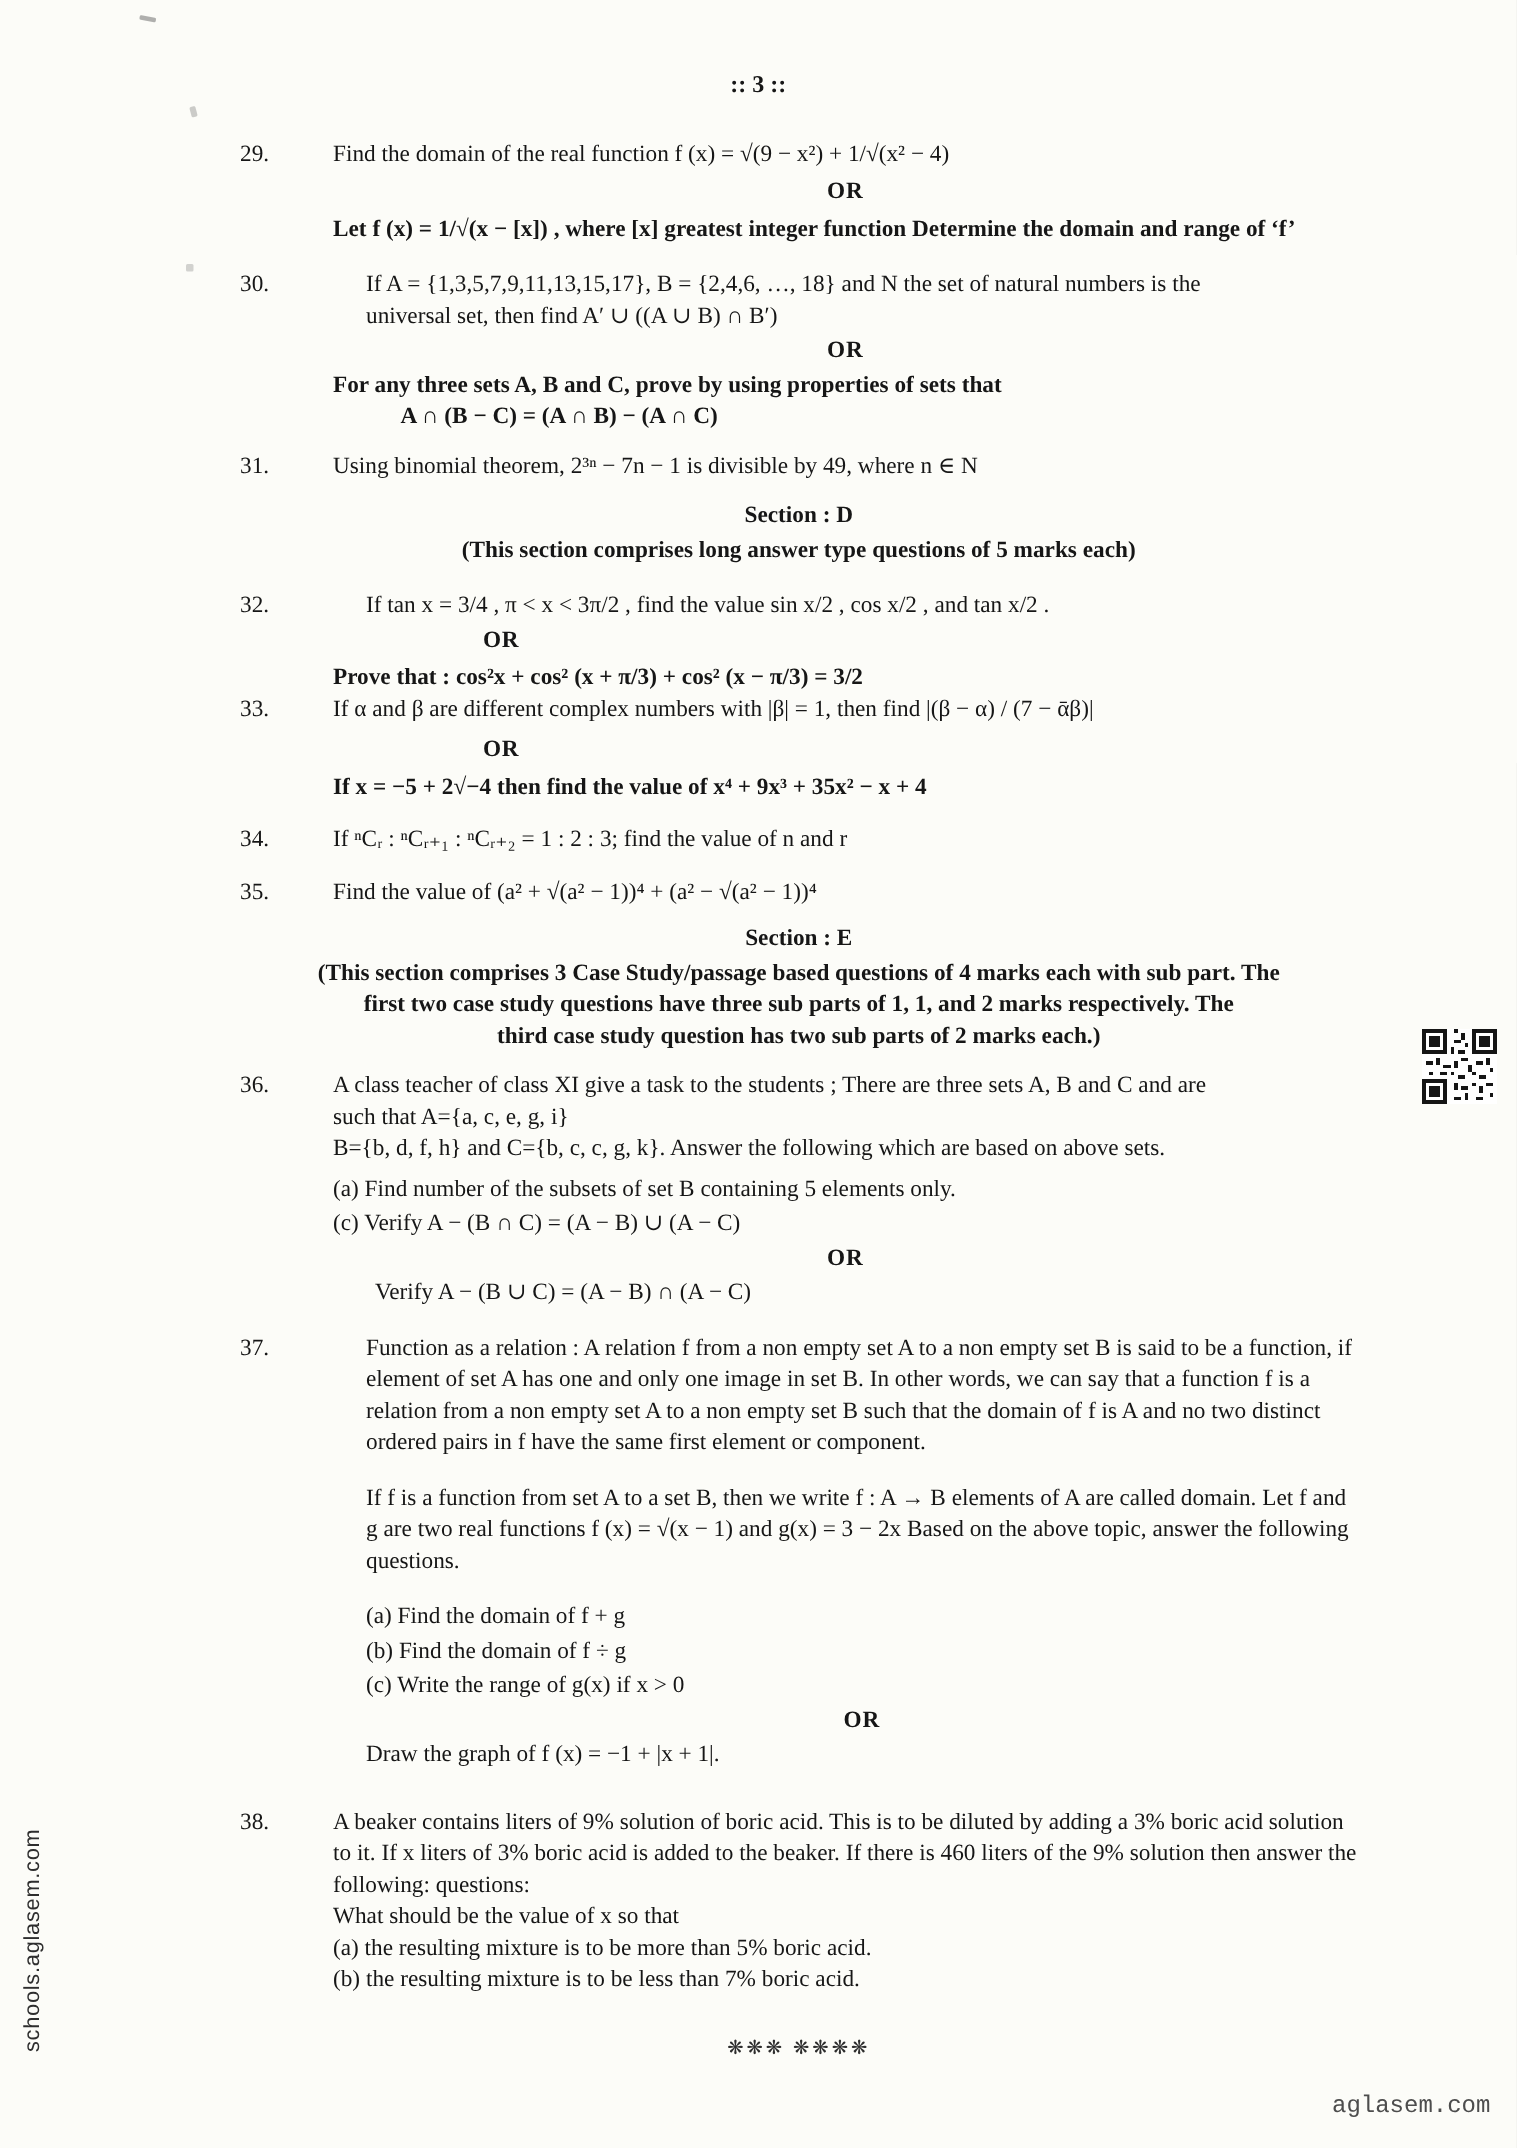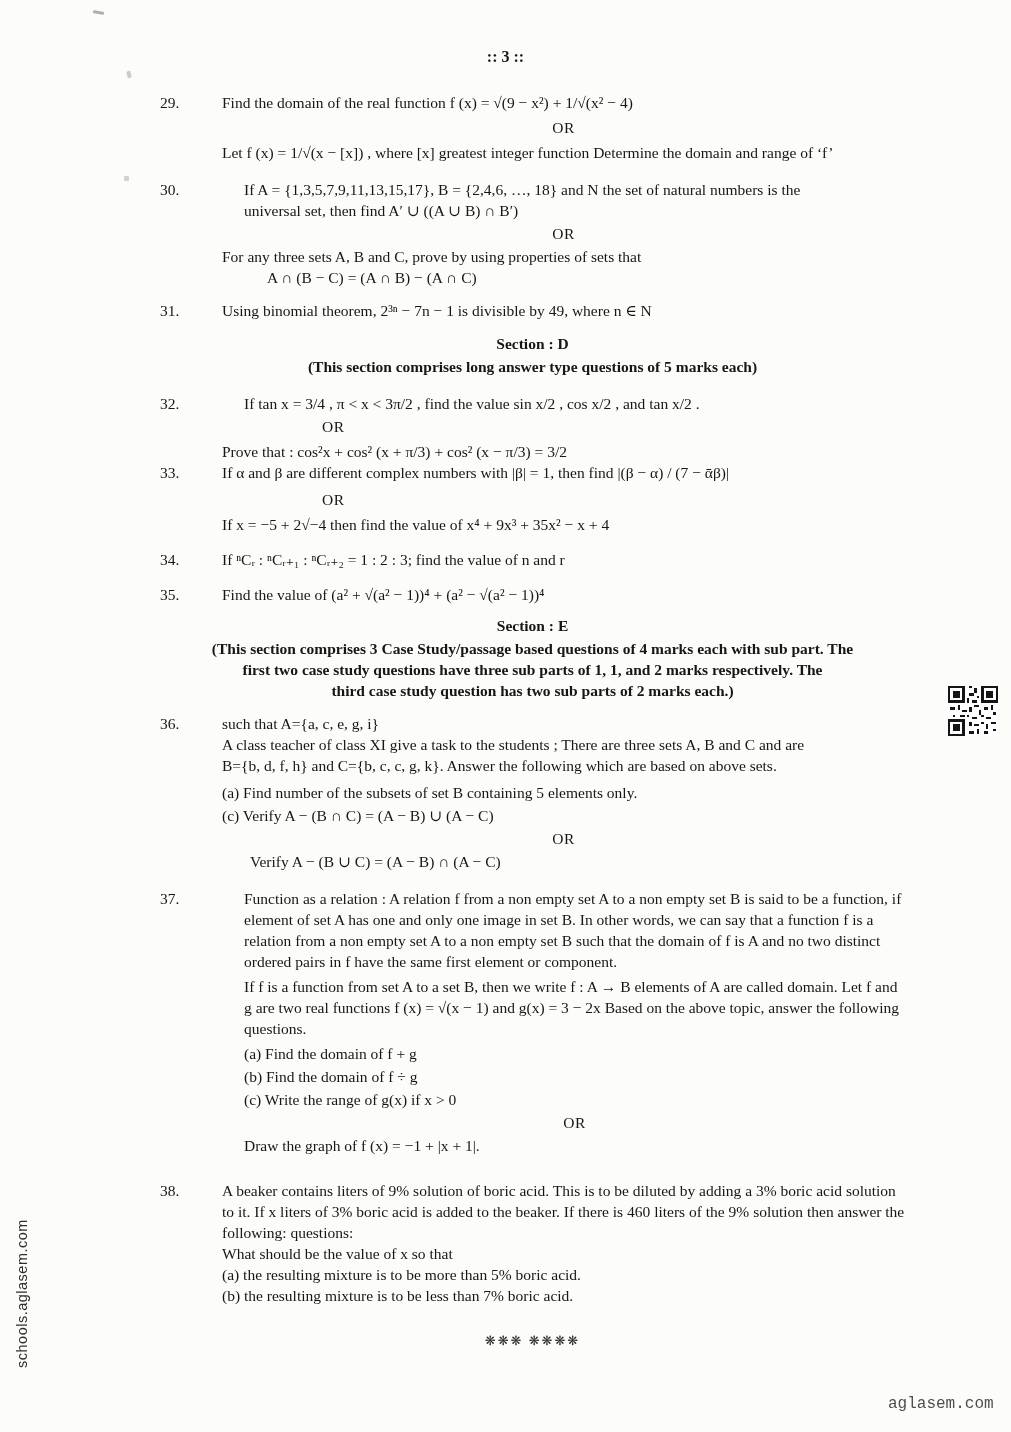--- a/index.html
+++ b/index.html
@@ -19,27 +19,27 @@
     position:absolute;top:46px;left:0;width:100%;
     text-align:center;font-weight:bold;font-size:16px;
   }
   .content{
     position:absolute;left:160px;top:92px;width:745px;
   }
   p{margin:0;}
   .q-row{display:flex;}
   .q-num{width:62px;flex-shrink:0;}
   .q-body{flex:1;}
-  .indent{margin-left:62px;}
-  .or-line{text-align:center;font-weight:normal;letter-spacing:.5px;}
+  .indent{margin-left:62px;font-weight:bold;}
+  .or-line{text-align:center;font-weight:bold;letter-spacing:.5px;}
   .or-left{text-align:left;padding-left:100px;}
   .eq-indent{padding-left:45px;}
   .small-indent{padding-left:28px;}
   .g2{margin-top:2px;} .g4{margin-top:4px;} .g6{margin-top:6px;}
-  .g8{margin-top:4px;font-family:Liberation Serif, serif;} .g10{margin-top:10px;} .g12{margin-top:12px;}
+  .g8{margin-top:16px;font-family:Liberation Serif, serif;} .g10{margin-top:10px;} .g12{margin-top:12px;}
   .g14{margin-top:14px;align-items:center;} .g16{margin-top:16px;gap:22px;} .g18{} .g24{margin-top:24px;}
   .section-head{text-align:center;font-weight:bold;}
   .ornament{text-align:center;font-size:13px;color:#2d2d2d;letter-spacing:2px;}
   .watermark{
     position:absolute;left:12px;top:1368px;
     transform:rotate(-90deg);transform-origin:0 0;
     font-family:"Liberation Sans","DejaVu Sans",sans-serif;
     font-size:14.5px;color:#2e2e2e;letter-spacing:.5px;white-space:nowrap;
   }
   .footer-brand{
@@ -129,22 +129,22 @@
     </div>
 
     <div class="section-head g10">Section : E</div>
     <div class="section-head g2">(This section comprises 3 Case Study/passage based questions of 4 marks each with sub part. The</div>
     <div class="section-head">first two case study questions have three sub parts of 1, 1, and 2 marks respectively. The</div>
     <div class="section-head">third case study question has two sub parts of 2 marks each.)</div>
 
     <div class="q-row g12">
       <span class="q-num">36.</span>
       <div class="q-body">
+        <p>A class teacher of class XI give a task to the students ; There are three sets A, B and C and are</p>
         <p>such that A={a, c, e, g, i}</p>
-        <p>A class teacher of class XI give a task to the students ; There are three sets A, B and C and are</p>
         <p>B={b, d, f, h} and C={b, c, c, g, k}. Answer the following which are based on above sets.</p>
         <p class="g6">(a) Find number of the subsets of set B containing 5 elements only.</p>
         <p class="g2">(c)  Verify A − (B ∩ C) = (A − B) ∪ (A − C)</p>
         <div class="or-line g2">OR</div>
         <p class="small-indent g2">Verify A − (B ∪ C) = (A − B) ∩ (A − C)</p>
       </div>
     </div>
 
     <div class="q-row g16">
       <span class="q-num">37.</span>

